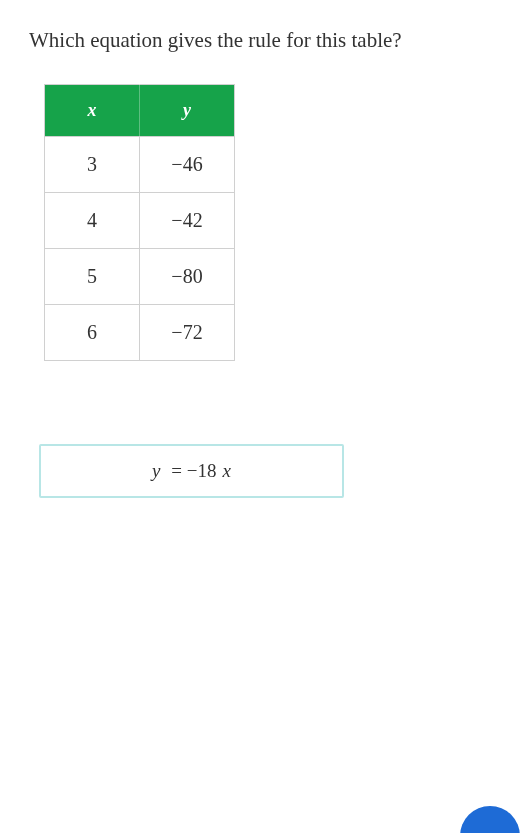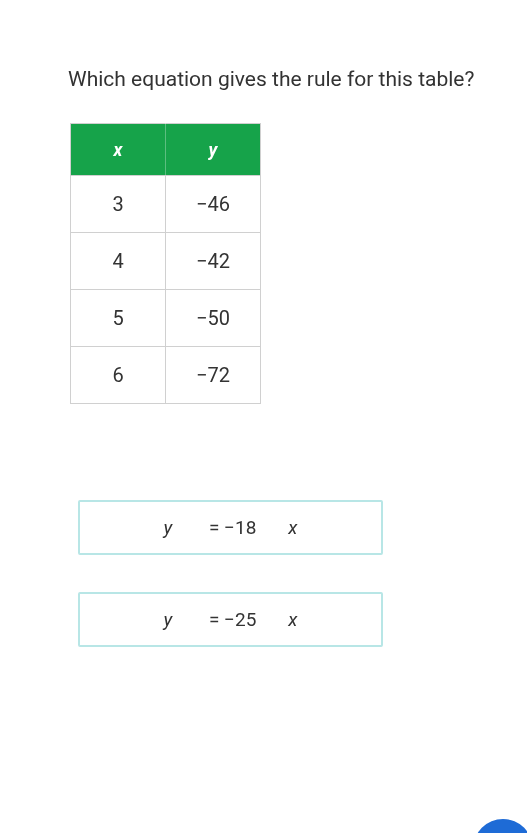--- a/index.html
+++ b/index.html
@@ -1,18 +1,19 @@
 <!DOCTYPE html>
 <html><head>
   <meta charset="utf-8">
   <style>
     * {
       box-sizing: border-box;
-      margin: 16px;
+      margin: 3px;
       padding: 0;
+      font-family: Liberation Serif, serif;
     }
     body {
       font-family: -apple-system, BlinkMacSystemFont, 'Segoe UI', Roboto, Arial, sans-serif;
       width: 527px;
       height: 833px;
       background: #ffffff;
       padding: 18px 20px;
       position: relative;
     }
     .question {
@@ -46,21 +47,21 @@
       padding: 16px 0;
       width: 95px;
       text-align: center;
       border: 1px solid #d0d0d0;
       background: #ffffff;
     }
     .answer-options {
       margin-left: 10px;
       display: flex;
       flex-direction: column;
-      gap: 5px;
+      gap: 20px;
     }
     .answer-option {
       border: 2px solid #b8e6e6;
       background: #ffffff;
       padding: 14px 0;
       width: 305px;
       text-align: center;
       font-size: 19px;
       color: #333333;
       cursor: pointer;
@@ -95,31 +96,28 @@
     <tr>
       <td>3</td>
       <td>−46</td>
     </tr>
     <tr>
       <td>4</td>
       <td>−42</td>
     </tr>
     <tr>
       <td>5</td>
-      <td>−50</td>
+      <td>−80</td>
     </tr>
     <tr>
       <td>6</td>
       <td>−72</td>
     </tr>
   </tbody>
 </table>
 
 <div class="answer-options">
   <div class="answer-option">
     <span class="var">y</span><span> = −18</span><span class="var">x</span>
   </div>
-  <div class="answer-option">
-    <span class="var">y</span><span> = −25</span><span class="var">x</span>
-  </div>
 </div>
 
 <div class="blue-circle"></div>
 
 </body></html>

